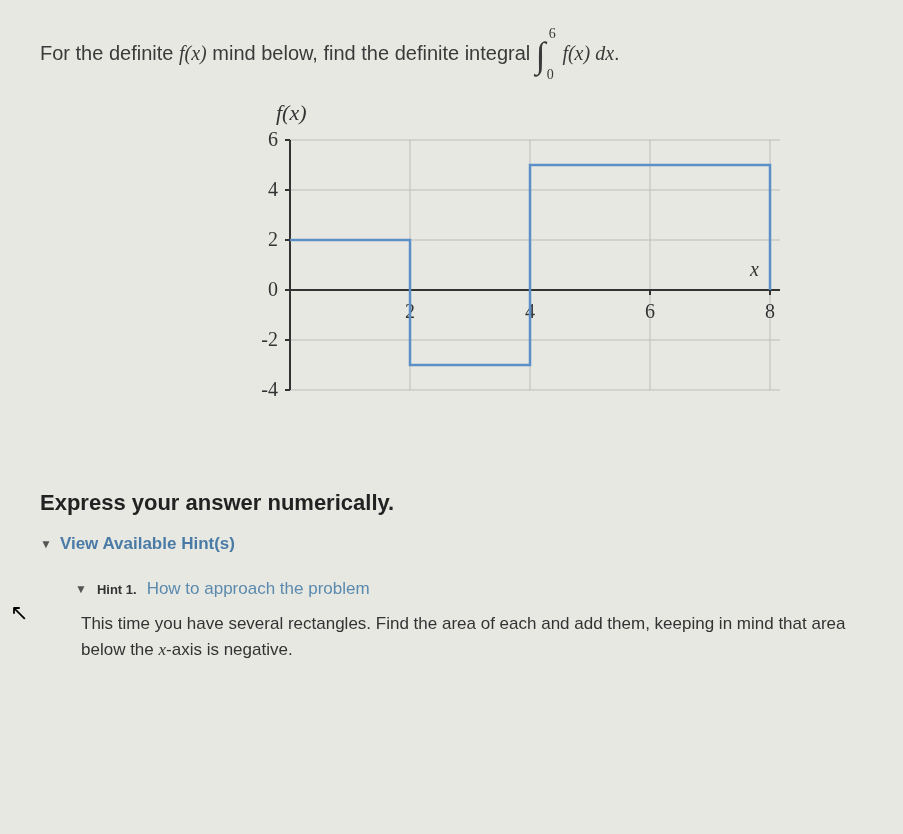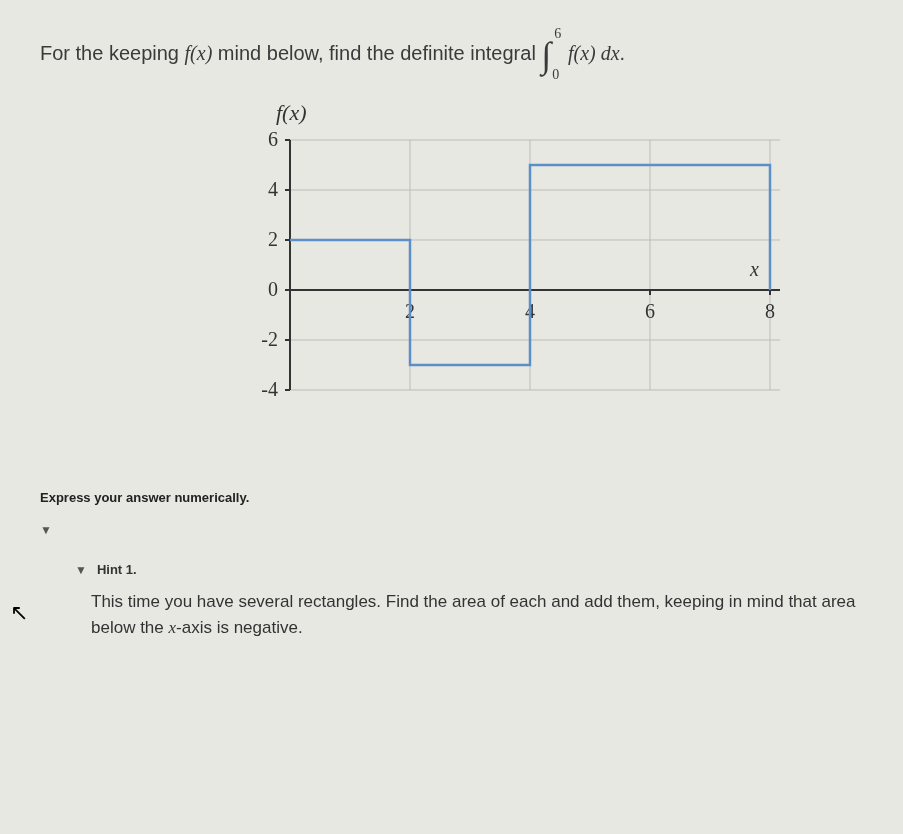--- a/index.html
+++ b/index.html
@@ -66,21 +66,21 @@
       top: 128px;
       left: 530px;
       font-family: 'Times New Roman', serif;
       font-style: italic;
       font-size: 20px;
     }
     svg.chart {
       display: block;
     }
     .instruction {
-      font-size: 13px;
+      font-size: 22px;
       font-weight: bold;
       color: #222;
       margin-bottom: 18px;
     }
     .hint-toggle {
       color: #4a7ba6;
       font-size: 17px;
       font-weight: bold;
       cursor: pointer;
       display: flex;
@@ -111,35 +111,35 @@
       font-size: 13px;
     }
     .hint-subtitle {
       color: #5a8aae;
       font-size: 17px;
     }
     .hint-body {
       font-size: 17px;
       line-height: 1.5;
       color: #333;
-      margin-left: 16px;
+      margin-left: 6px;
     }
     .cursor-arrow {
       position: absolute;
       left: 10px;
       top: 600px;
       font-size: 22px;
       color: #000;
     }
   </style>
 </head>
 <body>
 
 <div class="question-text">
-  <span>For the keeping </span>
+  <span>For the definite </span>
   <span class="math-italic">f(x)</span>
   <span> mind below, find the definite integral </span>
   <span class="integral-wrap">
     <span class="integral-sign">∫</span>
     <span class="int-upper">6</span>
     <span class="int-lower">0</span>
   </span>
   &nbsp;&nbsp;<span class="math-italic">f(x) dx</span><span>.</span>
 </div>
 
@@ -182,23 +182,25 @@
       <path d="M 70 110 L 190 110 L 190 235 L 310 235 L 310 35 L 550 35 L 550 160" fill="none" stroke="#5b8fc7" stroke-width="2.5"></path>
     </svg>
 </div>
 
 <div class="cursor-arrow">↖</div>
 
 <div class="instruction">Express your answer numerically.</div>
 
 <div class="hint-toggle">
   <span class="triangle">▼</span>
+  <span>View Available Hint(s)</span>
 </div>
 
 <div class="hint-block">
   <div class="hint-title-row">
     <span class="triangle">▼</span>
     <span class="hint-label">Hint 1.</span>
+    <span class="hint-subtitle">How to approach the problem</span>
   </div>
   <div class="hint-body">
     <span>This time you have several rectangles. Find the area of each and add them, keeping in mind that area below the </span><span class="math-italic">x</span><span>-axis is negative.</span>
   </div>
 </div>
 
 </body></html>

